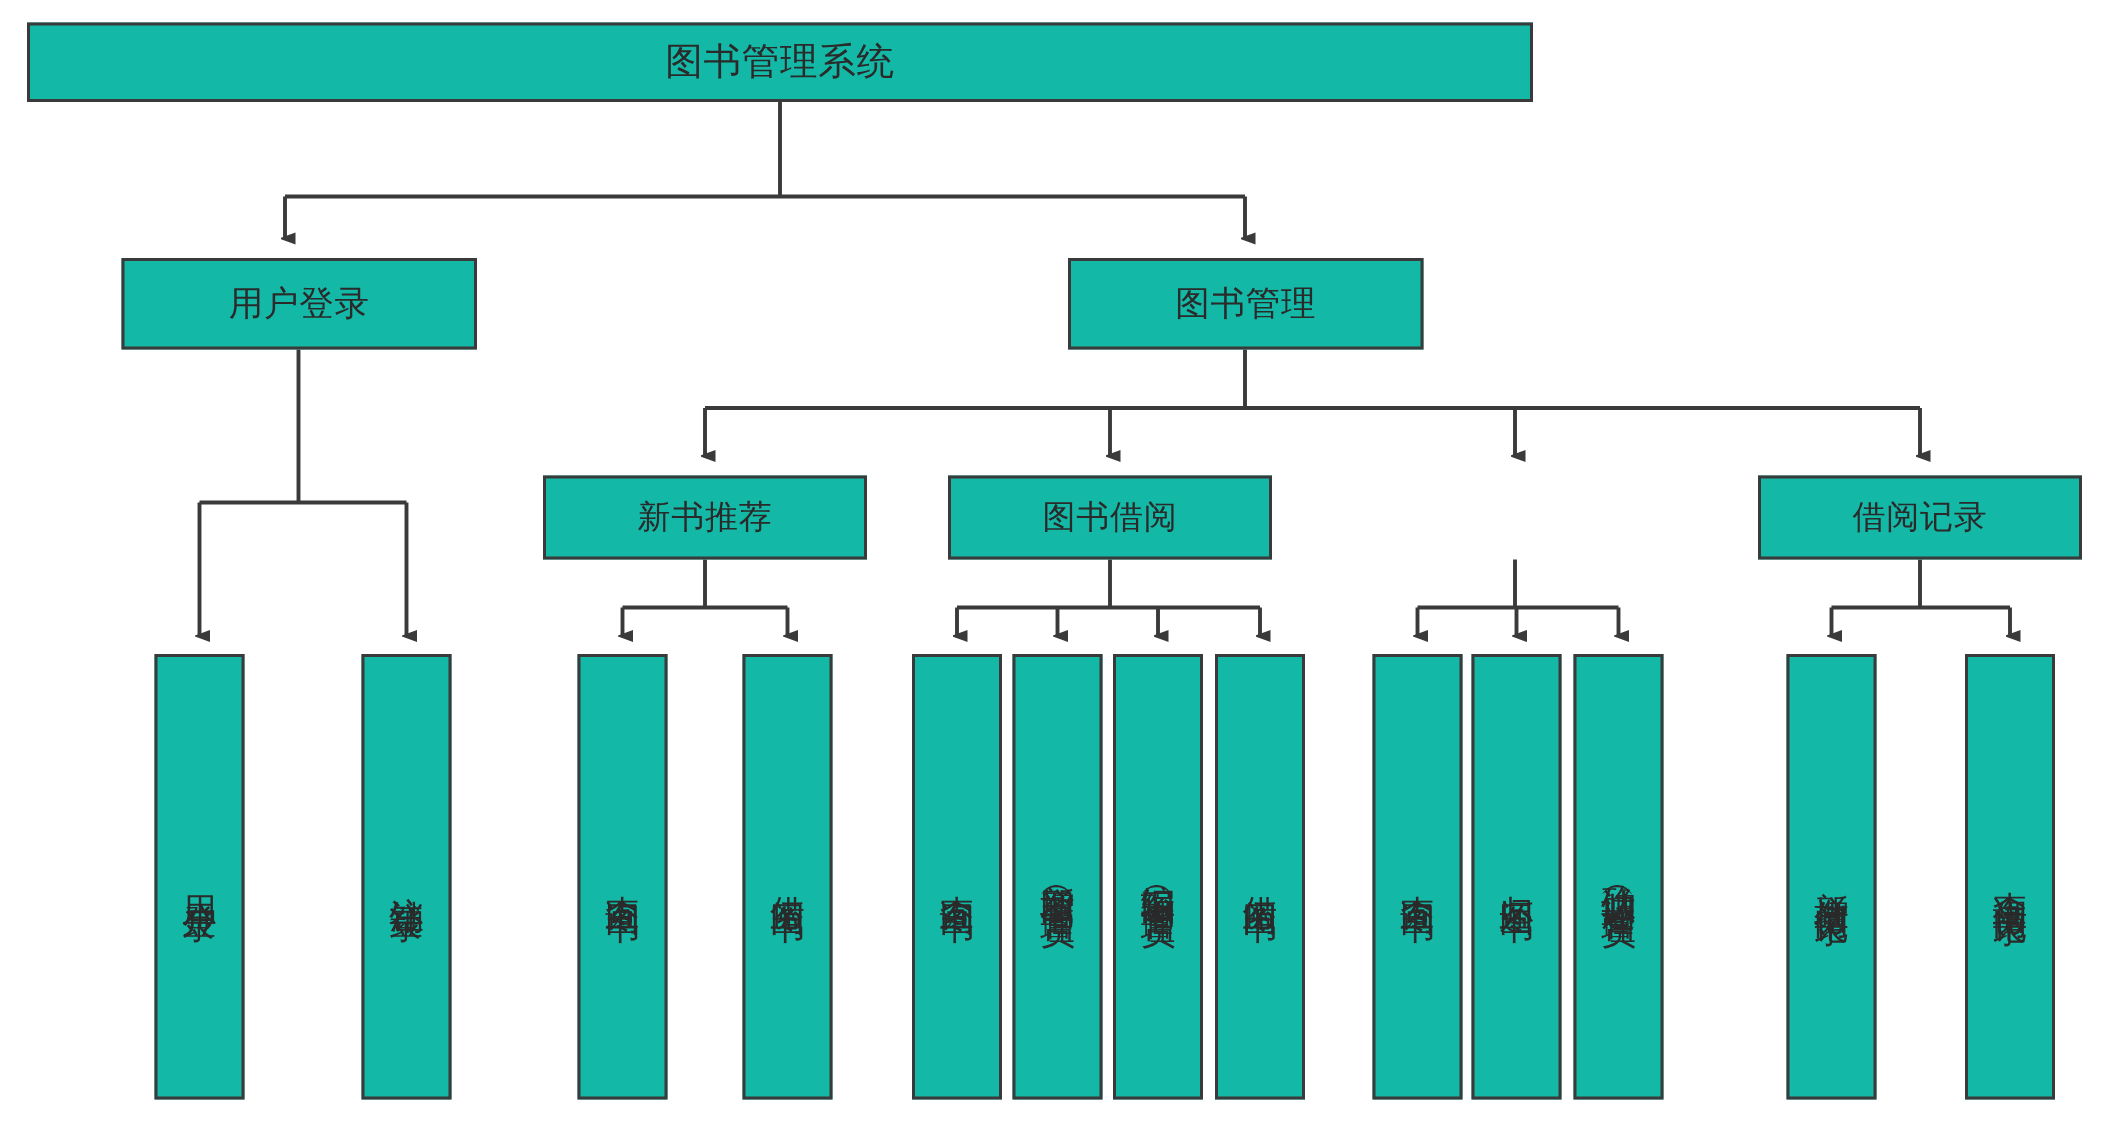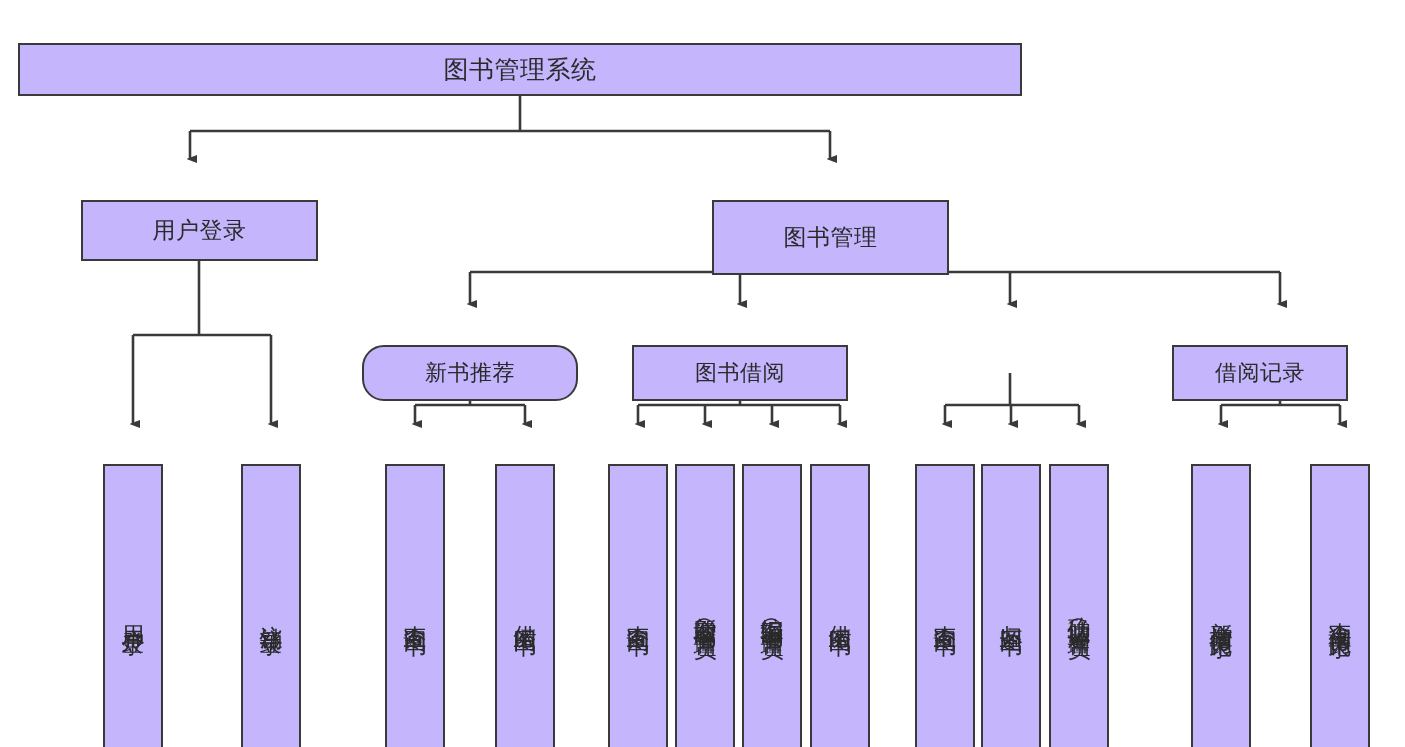--- a/index.html
+++ b/index.html
@@ -22,27 +22,26 @@
     position: absolute;
     left: 0;
     top: 0;
     width: 1405px;
     height: 747px;
     pointer-events: none;
   }
   .node {
     position: absolute;
     box-sizing: border-box;
-    background: #c4b5fd;
+    background: #14b8a6;
     border: 2.5px solid #3a3a3a;
     display: flex;
     align-items: center;
     justify-content: center;
     color: #2a2a2a;
-    margin-top: 28px;
   }
   .node .lbl {
     display: block;
     text-align: center;
     line-height: 1.06;
     letter-spacing: 0.5px;
   }
   .node-root .lbl {
     font-size: 25px;
   }
@@ -130,31 +129,31 @@
     </g>
   </svg>
 
   <div class="node node-root" style="left:18px; top:15px; width:1004px; height:53px;">
     <span class="lbl">图书管理系统</span>
   </div>
 
   <div class="node node-l2" style="left:81px; top:172px; width:237px; height:61px;">
     <span class="lbl">用户登录</span>
   </div>
-  <div class="node node-l2" style="left:712px; top:172px; width:237px; height:75px;">
+  <div class="node node-l2" style="left:712px; top:172px; width:237px; height:61px;">
     <span class="lbl">图书管理</span>
   </div>
 
-  <div class="node node-l3" style="left:362px; top:317px; width:216px; height:56px;border-radius:22px;">
+  <div class="node node-l3" style="left:362px; top:317px; width:216px; height:56px;">
     <span class="lbl">新书推荐</span>
   </div>
   <div class="node node-l3" style="left:632px; top:317px; width:216px; height:56px;">
     <span class="lbl">图书借阅</span>
   </div>
-  <div class="node node-l3" style="left:1172px; top:317px; width:176px; height:56px;">
+  <div class="node node-l3" style="left:1172px; top:317px; width:216px; height:56px;">
     <span class="lbl">借阅记录</span>
   </div>
 
   <div class="node node-leaf" style="left:103px; top:436px; width:60px; height:297px;">
     <span class="lbl">用户登录</span>
   </div>
   <div class="node node-leaf" style="left:241px; top:436px; width:60px; height:297px;">
     <span class="lbl">注销登录</span>
   </div>
 

